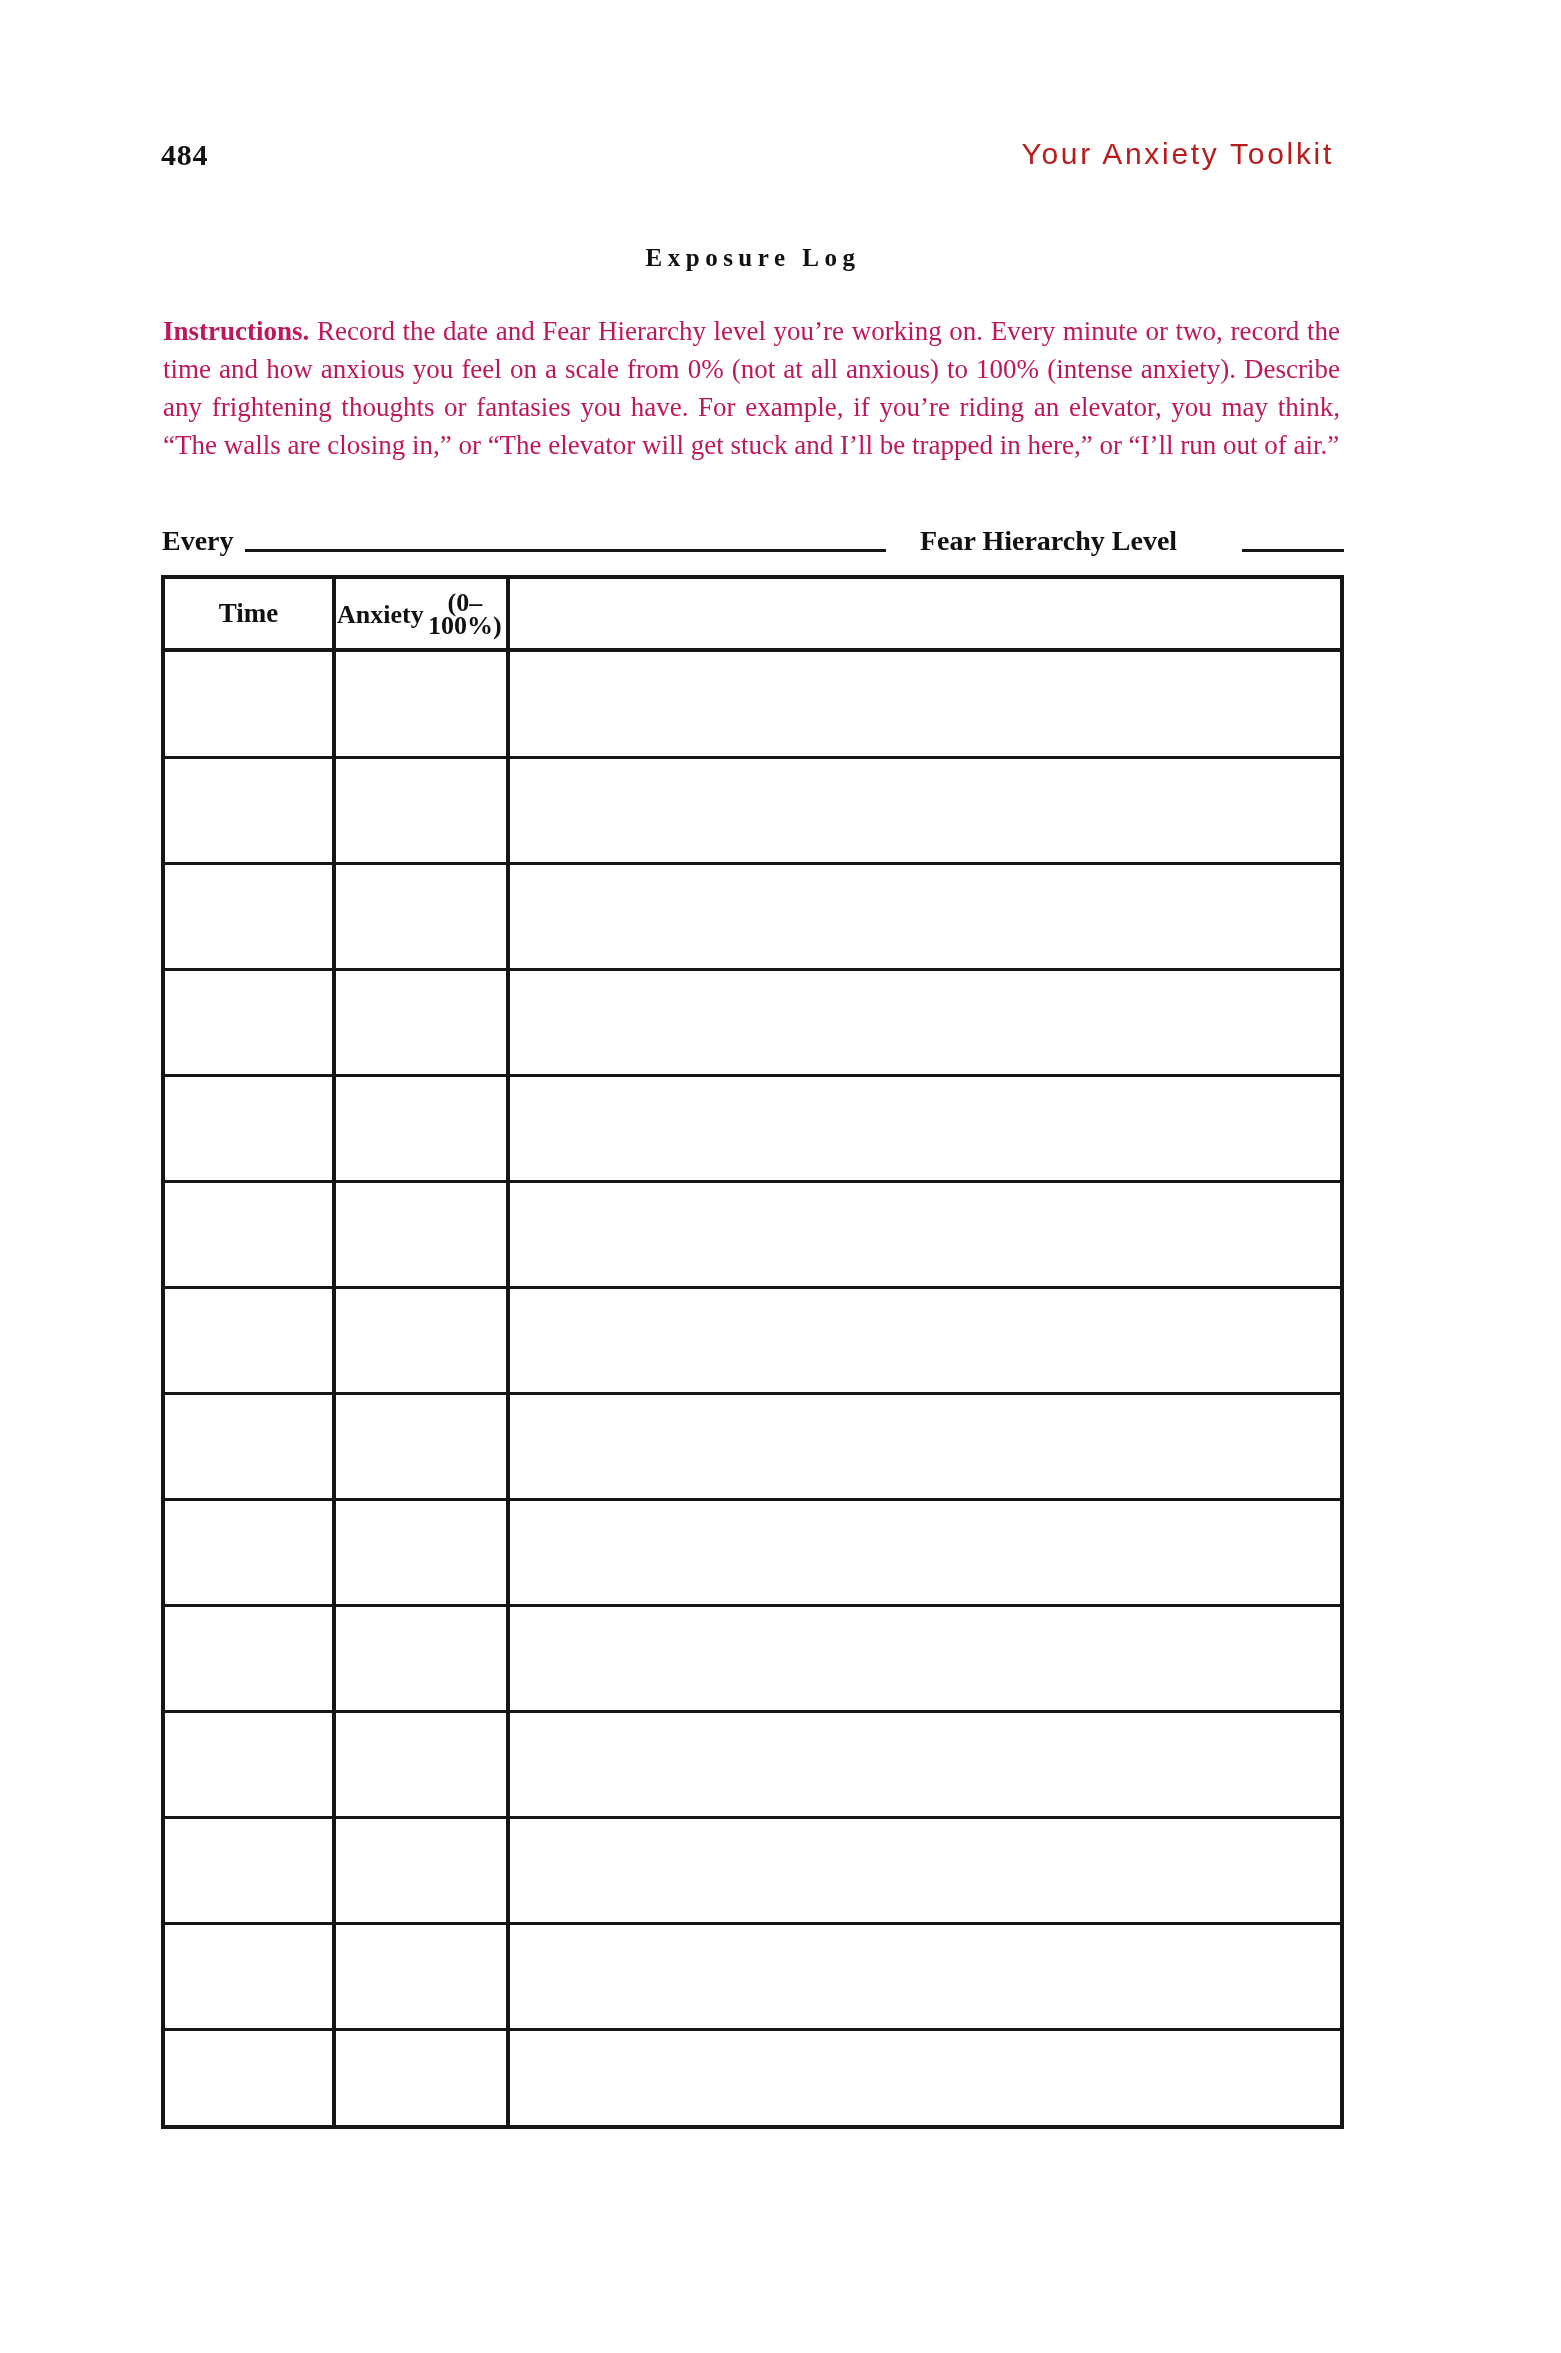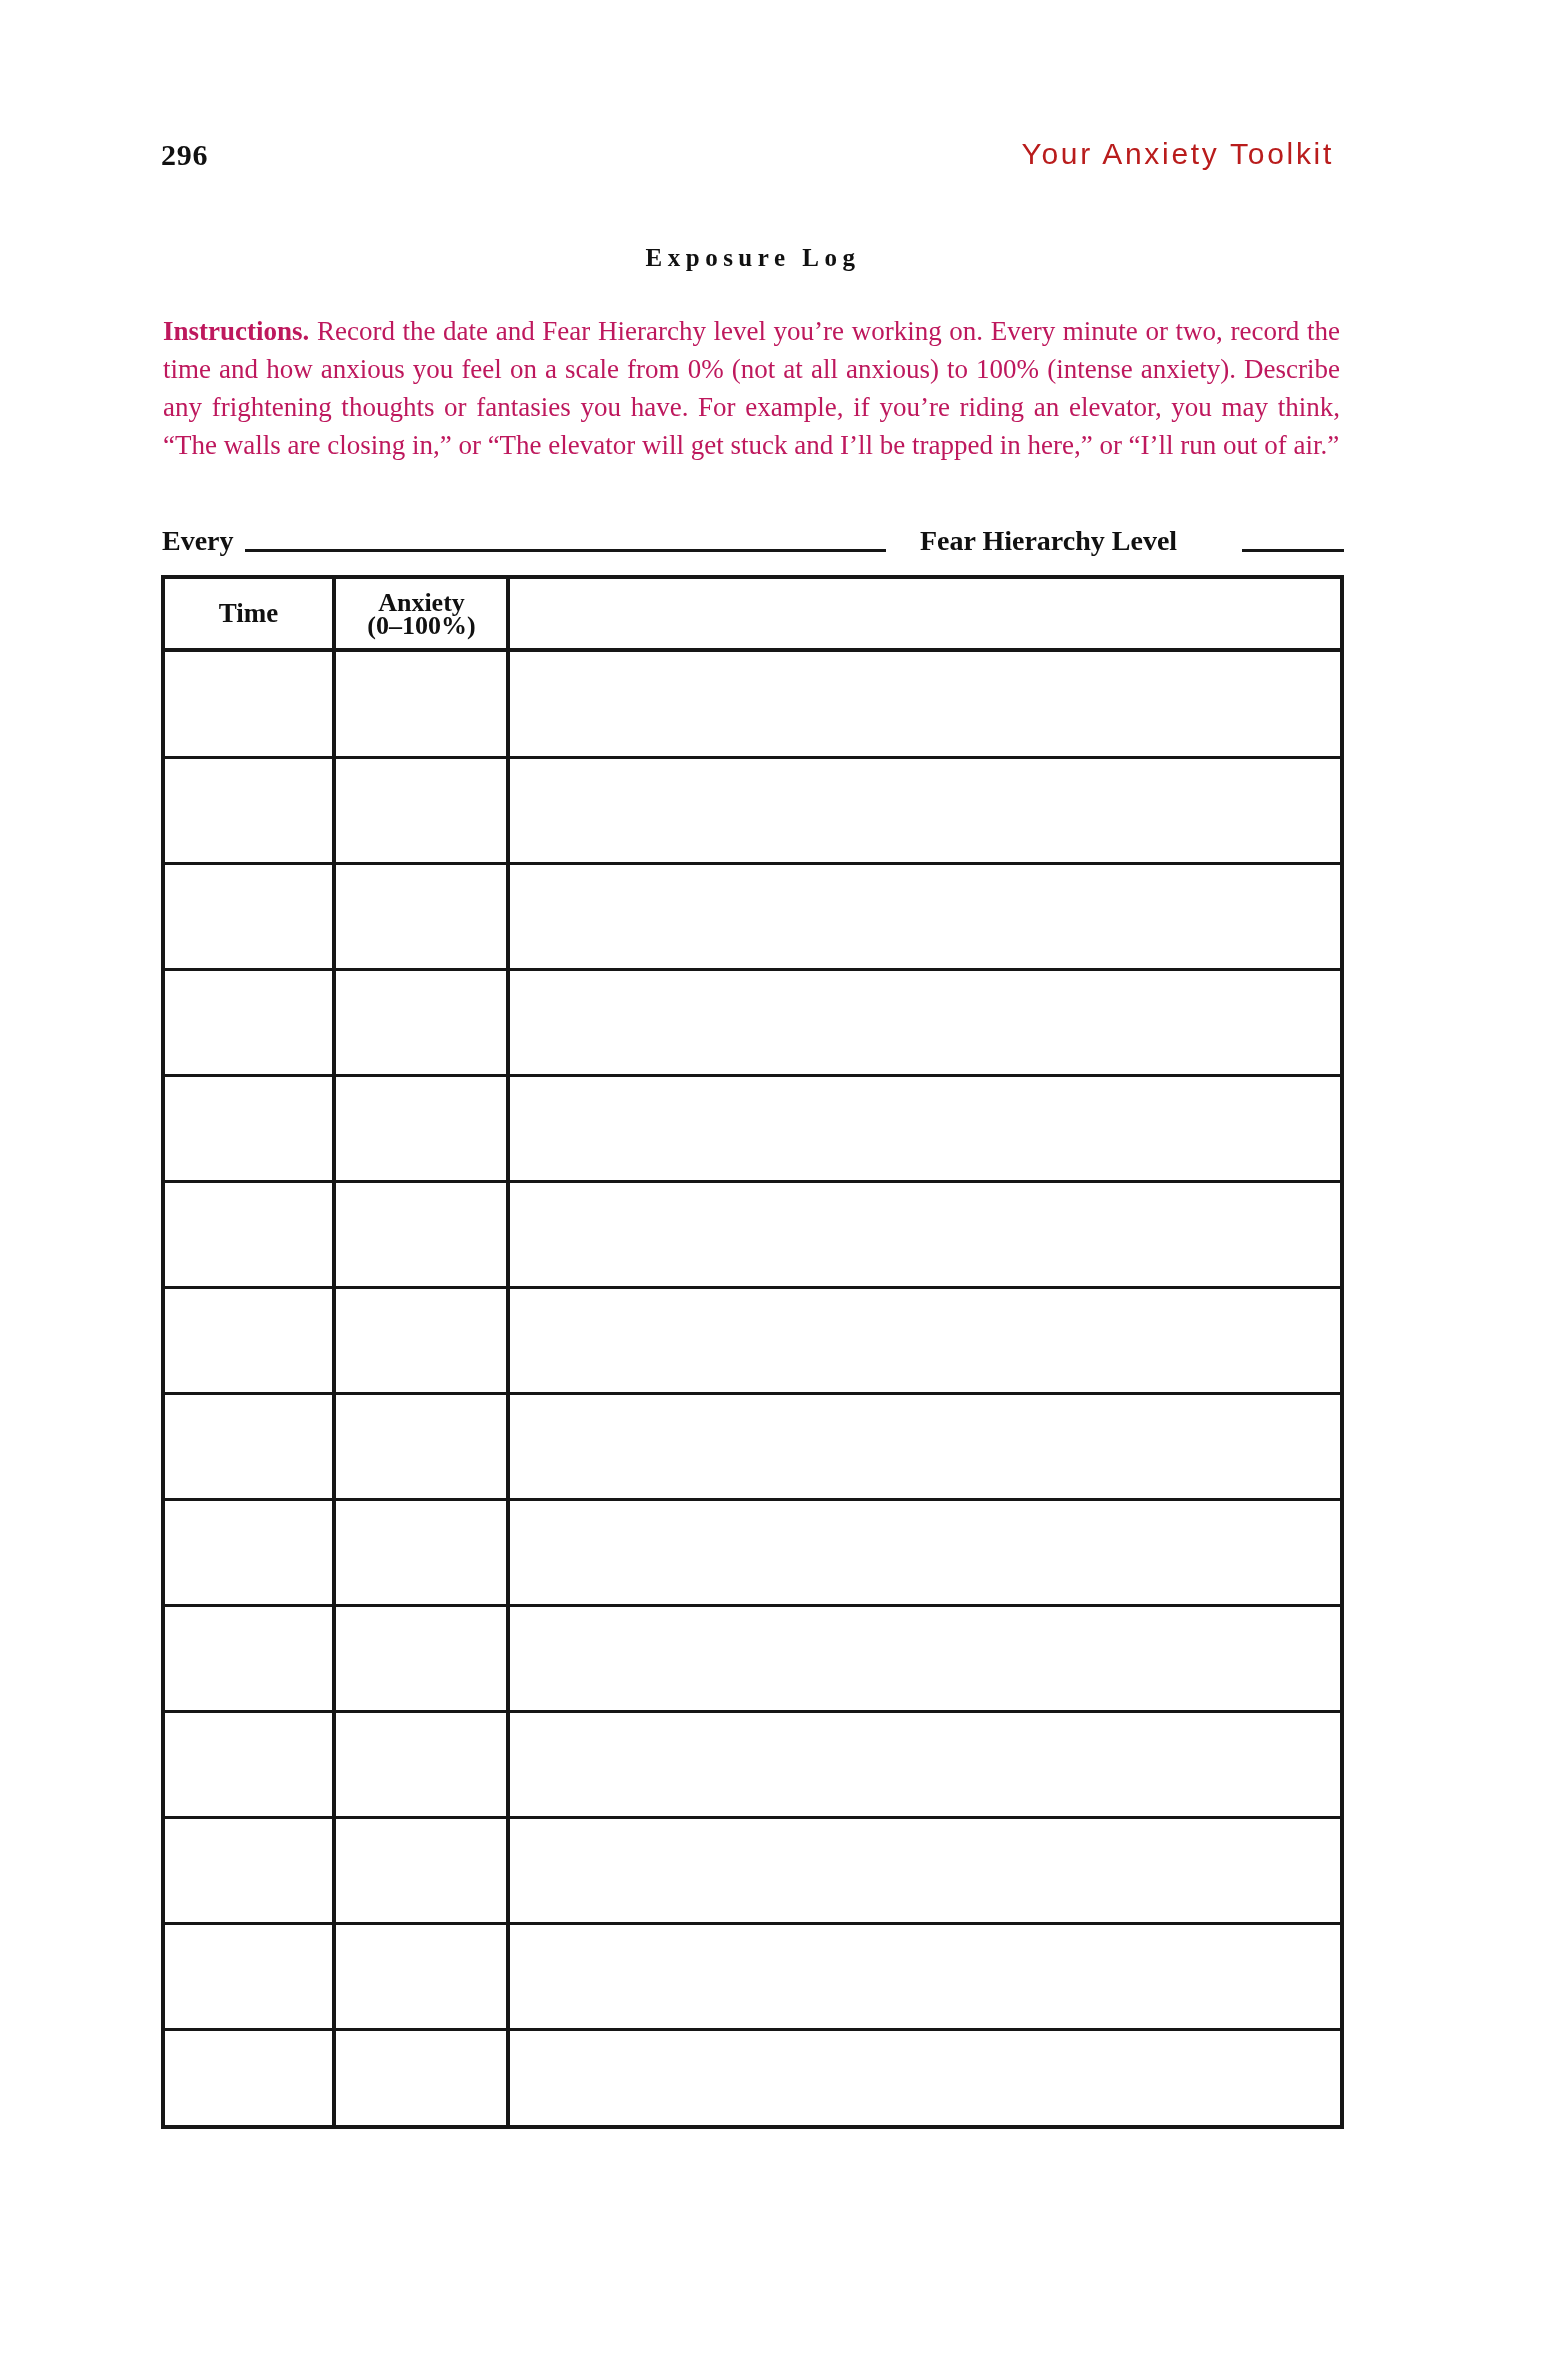--- a/index.html
+++ b/index.html
@@ -108,21 +108,20 @@
       display: flex;
       align-items: center;
       justify-content: center;
       text-align: center;
       font-weight: bold;
       font-size: 27px;
     }
     .hcell.time { left: 0; width: 167px; }
     .hcell.anxiety {
       left: 172px; width: 169px;
-      flex-direction: column;
       line-height: 23px;
       font-size: 26px;
       padding-top: 1.7px;
       box-sizing: border-box;
     }
     .hcell.thoughts { left: 345px; width: 834px; }
 
     .rows {
       position: absolute;
       left: 0;
@@ -141,21 +140,21 @@
       top: 0;
       height: 100%;
     }
     .data-cell.time { left: 0; width: 167px; }
     .data-cell.anxiety { left: 172px; width: 169px; }
     .data-cell.thoughts { left: 345px; width: 834px; }
   </style>
 </head>
 <body>
 
-<div class="abs page-number">296</div>
+<div class="abs page-number">484</div>
 <div class="abs running-head">Your Anxiety Toolkit</div>
 
 <div class="abs title">Exposure Log</div>
 
 <div class="abs instructions"><span class="lead">Instructions.</span><span> Record the date and Fear Hierarchy level you’re working on. Every minute or two, record the time and how anxious you feel on a scale from 0% (not at all anxious) to 100% (intense anxiety). Describe any frightening thoughts or fantasies you have. For example, if you’re riding an elevator, you may think, “The walls are closing in,” or “The elevator will get stuck and I’ll be trapped in here,” or “I’ll run out of air.”</span></div>
 
 <div class="abs date-label">Every</div>
 <div class="abs blank-line date-line"></div>
 
 <div class="abs level-label">Fear Hierarchy Level</div>

